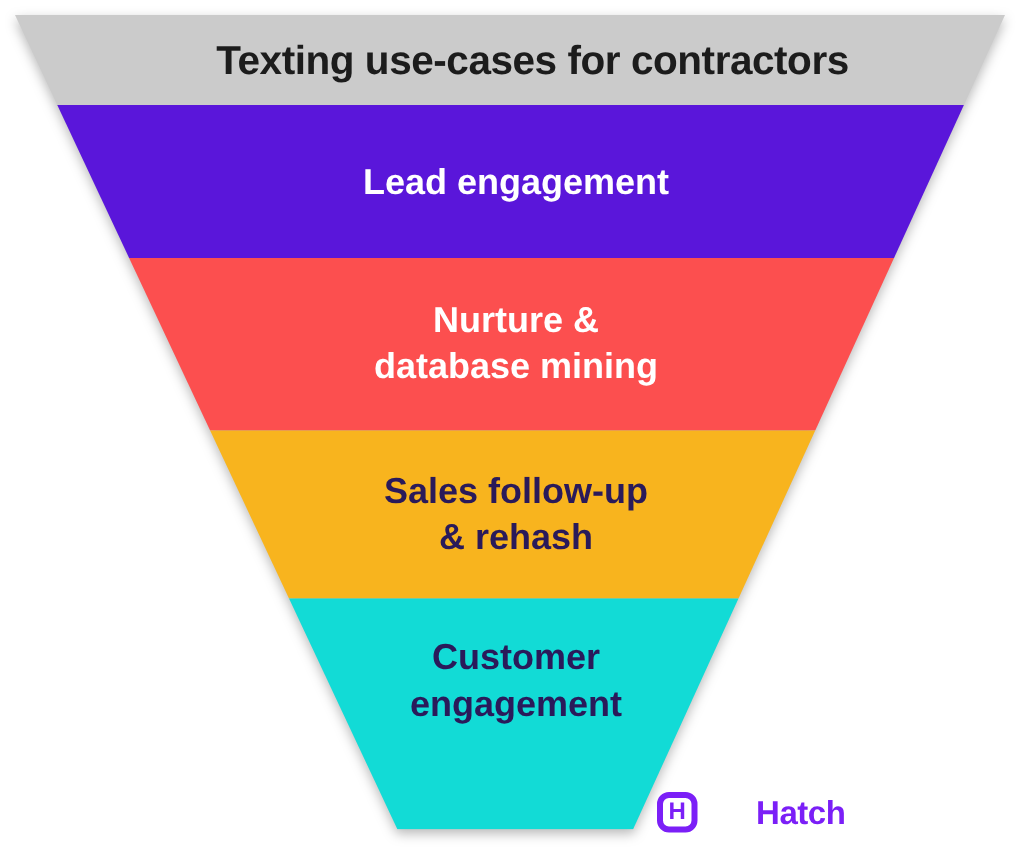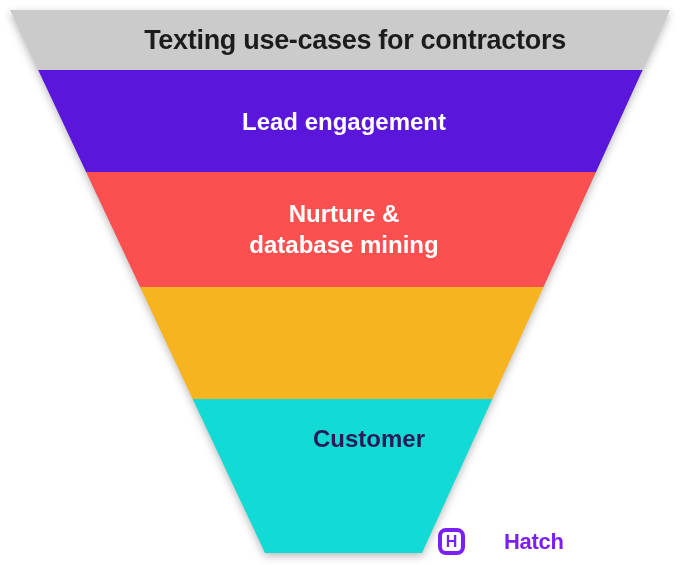--- a/index.html
+++ b/index.html
@@ -34,21 +34,21 @@
     text-align: center;
     font-size: 24px;
     font-weight: 700;
     line-height: 31px;
     white-space: nowrap;
   }
   .stage-label span { display: block; }
   .label-0 { top: 106px; }
   .label-1 { top: 198px; }
   .label-2 { top: 312px; }
-  .label-3 { top: 423px; margin-left: 25px; }
+  .label-3 { top: 423px; }
 
   .brand {
     position: absolute;
     left: 438px;
     top: 528px;
     display: flex;
     align-items: center;
     gap: 9px;
   }
   .brand-icon {
@@ -98,23 +98,28 @@
 
   <div class="stage-label label-1" style="color: rgb(255, 255, 255);">
     <span>Nurture &amp;</span>
     <span>database mining</span>
   </div>
 
   <div class="stage-label label-0" style="color: rgb(255, 255, 255);">
     <span>Lead engagement</span>
   </div>
 
+  <div class="stage-label label-2" style="color: rgb(42, 26, 90);">
+    <span>Sales follow-up</span>
+    <span>&amp; rehash</span>
+  </div>
 
   <div class="stage-label label-3" style="color: rgb(42, 26, 90);">
     <span>Customer</span>
+    <span>engagement</span>
   </div>
 
   <div class="brand">
     <span class="brand-icon" style="color: rgb(123, 31, 247); border-color: rgb(123, 31, 247);">H</span>
     <span class="brand-name" style="color: rgb(123, 31, 247);">Hatch</span>
   </div>
 
 </div>
 
 </body></html>

